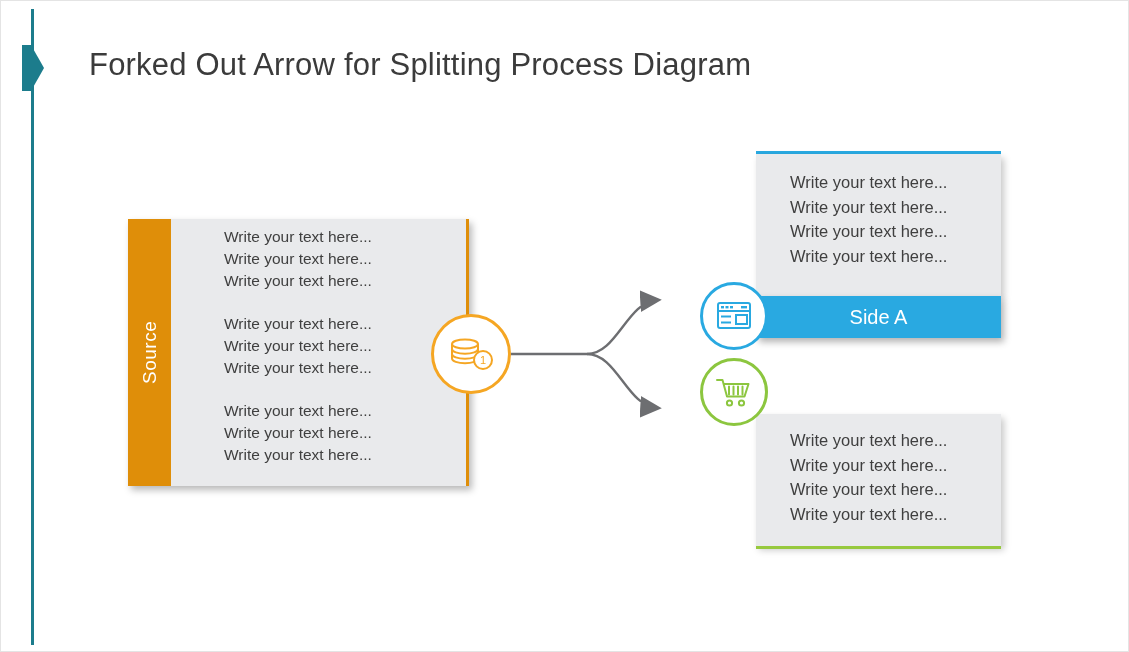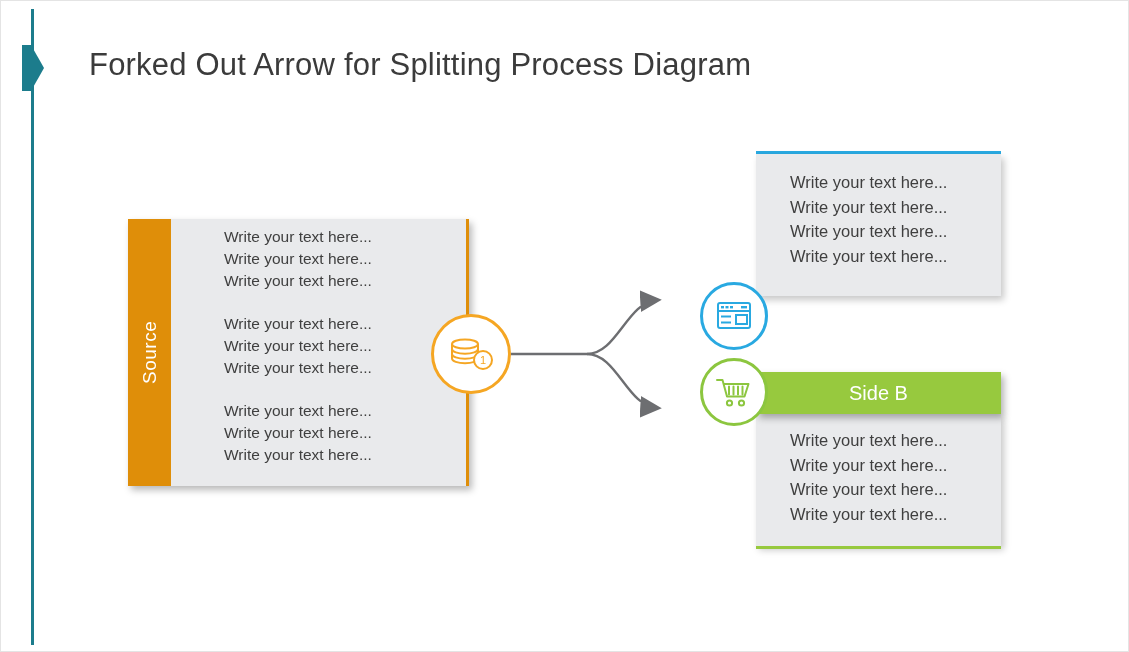--- a/index.html
+++ b/index.html
@@ -140,43 +140,43 @@
     </g>
   </svg>
 
   <div class="side-a-topline"></div>
   <div class="side-a-box">
     <div class="side-line">Write your text here...</div>
     <div class="side-line">Write your text here...</div>
     <div class="side-line">Write your text here...</div>
     <div class="side-line">Write your text here...</div>
   </div>
+  <div class="side-a-bar">
+    <span>Side A</span>
+  </div>
   <div class="side-a-circle">
     <svg width="36" height="30" viewBox="0 0 36 30">
       <g fill="none" stroke="#29A9E1" stroke-width="2">
         <rect x="2" y="2" width="32" height="25" rx="2"></rect>
         <line x1="2" y1="10" x2="34" y2="10"></line>
       </g>
       <g fill="#29A9E1">
         <rect x="5" y="5" width="3" height="2.4"></rect>
         <rect x="9.5" y="5" width="3" height="2.4"></rect>
         <rect x="14" y="5" width="3" height="2.4"></rect>
         <rect x="25" y="5" width="6" height="2.4"></rect>
       </g>
       <g fill="none" stroke="#29A9E1" stroke-width="2">
         <line x1="5" y1="15.5" x2="15" y2="15.5"></line>
         <line x1="5" y1="21.5" x2="15" y2="21.5"></line>
         <rect x="20" y="14" width="11" height="9"></rect>
       </g>
     </svg>
   </div>
 
-  <div class="side-b-bar">
-    <span>Side B</span>
-  </div>
   <div class="side-b-circle">
     <svg width="38" height="34" viewBox="0 0 38 34">
       <g fill="none" stroke="#8CC63F" stroke-width="2" stroke-linecap="round" stroke-linejoin="round">
         <path d="M2,5 h5.5 l4.5,16.5 h17.5 l4,-12.5 H9.5"></path>
         <path d="M14,11.5 v8 M18.5,11.5 v8 M23,11.5 v8 M27.5,11.5 v8"></path>
         <circle cx="14.5" cy="28" r="2.6"></circle>
         <circle cx="26.5" cy="28" r="2.6"></circle>
       </g>
     </svg>
   </div>

